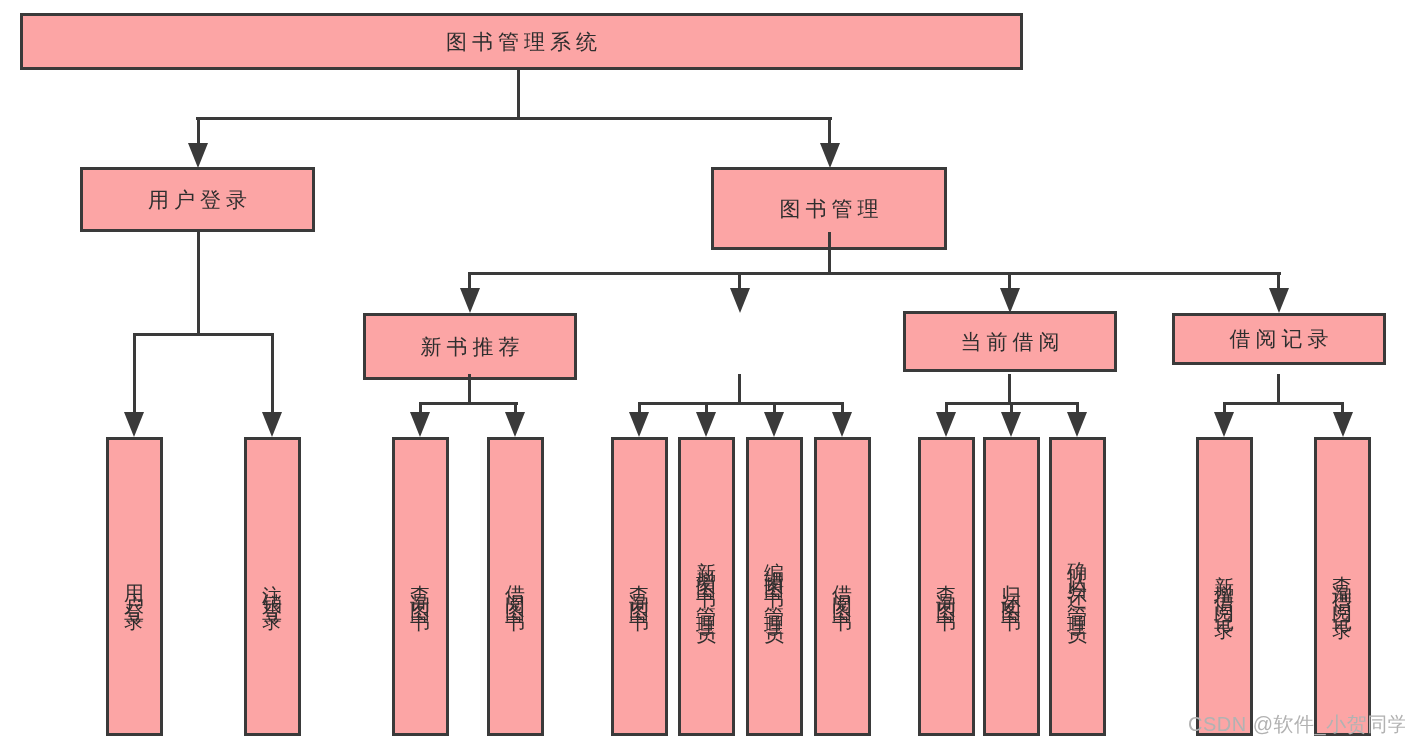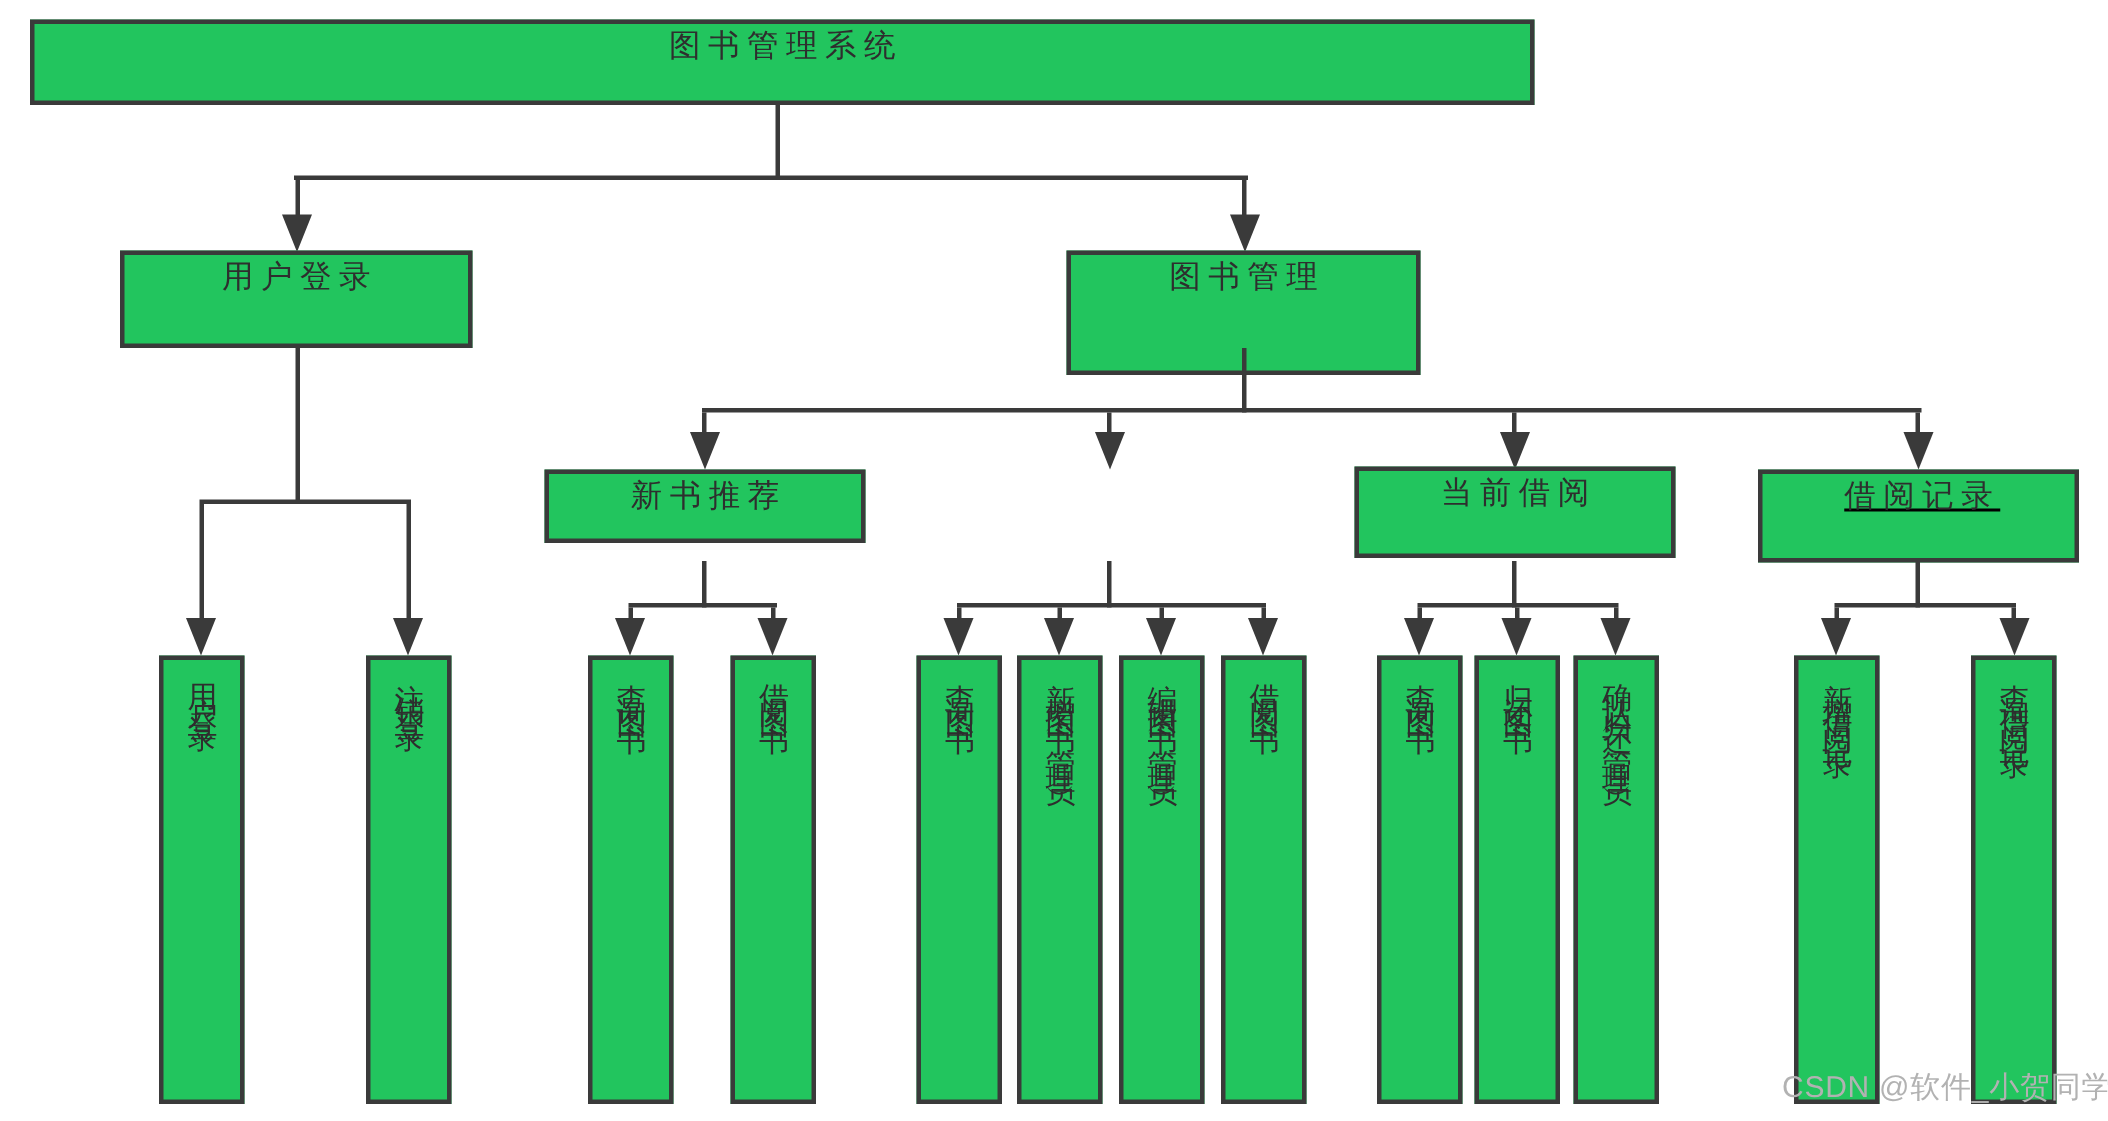--- a/index.html
+++ b/index.html
@@ -7,21 +7,21 @@
     --text:#2e2e2e;
     --wm:#b2b2b2;
   }
   html,body{margin:0;padding:0;background:#fff;}
   .canvas{
     position:relative;width:1405px;height:747px;background:#fff;
     font-family:"Liberation Sans","DejaVu Sans",sans-serif;overflow:hidden;
   }
   .box{
     position:absolute;box-sizing:border-box;border:3px solid var(--line);
-    background:#22c55e;display:flex;justify-content:center;
+    background:#fca5a5;display:flex;align-items:center;justify-content:center;
   }
   .hlabel{
     font-size:21px;letter-spacing:5px;color:var(--text);white-space:nowrap;
     text-indent:5px;
   }
   .vlabel{
     writing-mode:vertical-rl;text-orientation:mixed;font-size:20px;
     letter-spacing:9px;color:var(--text);line-height:1.1;
   }
   .vl{position:absolute;width:3px;background:var(--line);}
@@ -70,27 +70,27 @@
   <div class="hl" style="left:468px;top:272px;width:813px;"></div>
   <div class="vl" style="left:468px;top:275px;height:17px;"></div>
   <div class="ah" style="left:460px;top:288px;"></div>
   <div class="vl" style="left:738px;top:275px;height:17px;"></div>
   <div class="ah" style="left:730px;top:288px;"></div>
   <div class="vl" style="left:1008px;top:275px;height:17px;"></div>
   <div class="ah" style="left:1000px;top:288px;"></div>
   <div class="vl" style="left:1277px;top:275px;height:17px;"></div>
   <div class="ah" style="left:1269px;top:288px;"></div>
 
-  <div class="box" style="left:363px;top:313px;width:214px;height:49px;">
+  <div class="box" style="left:363px;top:313px;width:214px;height:67px;">
     <span class="hlabel">新书推荐</span>
   </div>
   <div class="box" style="left:903px;top:311px;width:214px;height:61px;">
     <span class="hlabel">当前借阅</span>
   </div>
-  <div class="box" style="left:1172px;top:313px;width:214px;height:62px;text-decoration:underline;">
+  <div class="box" style="left:1172px;top:313px;width:214px;height:52px;">
     <span class="hlabel">借阅记录</span>
   </div>
 
   <div class="vl" style="left:468px;top:374px;height:31px;"></div>
   <div class="hl" style="left:419px;top:402px;width:99px;"></div>
   <div class="vl" style="left:419px;top:405px;height:9px;"></div>
   <div class="ah" style="left:410px;top:412px;"></div>
   <div class="vl" style="left:514px;top:405px;height:9px;"></div>
   <div class="ah" style="left:505px;top:412px;"></div>
 

